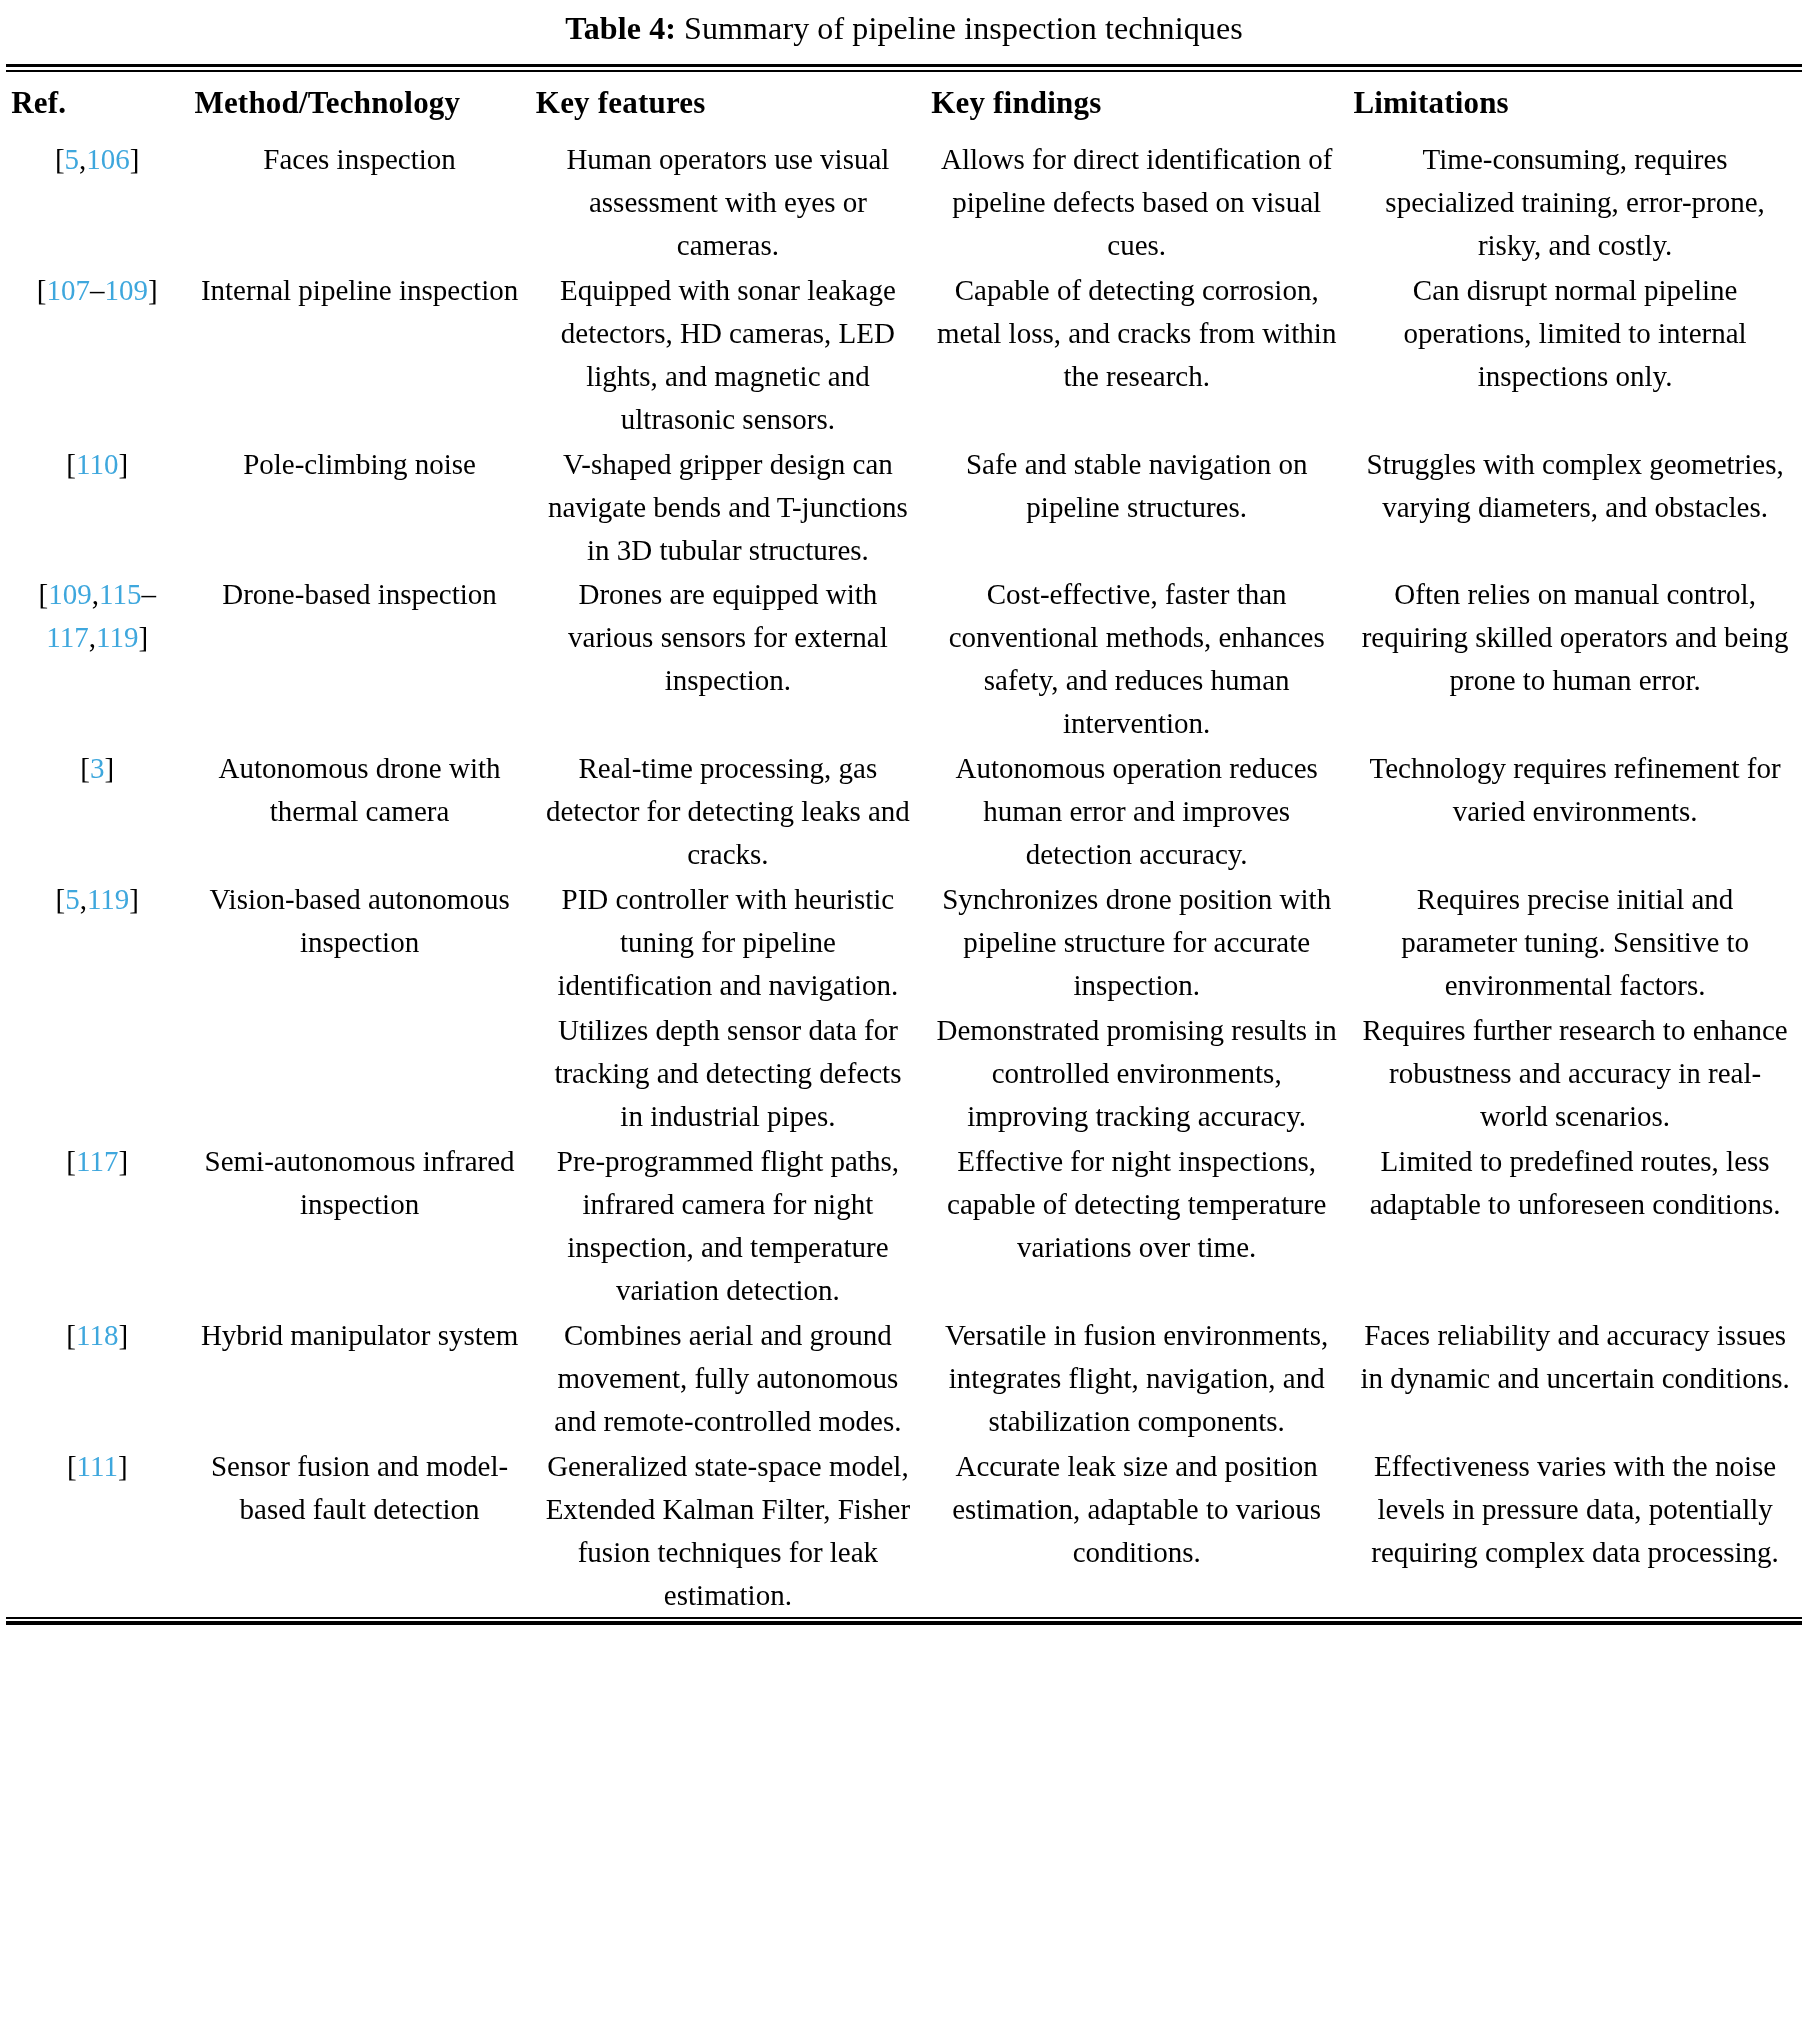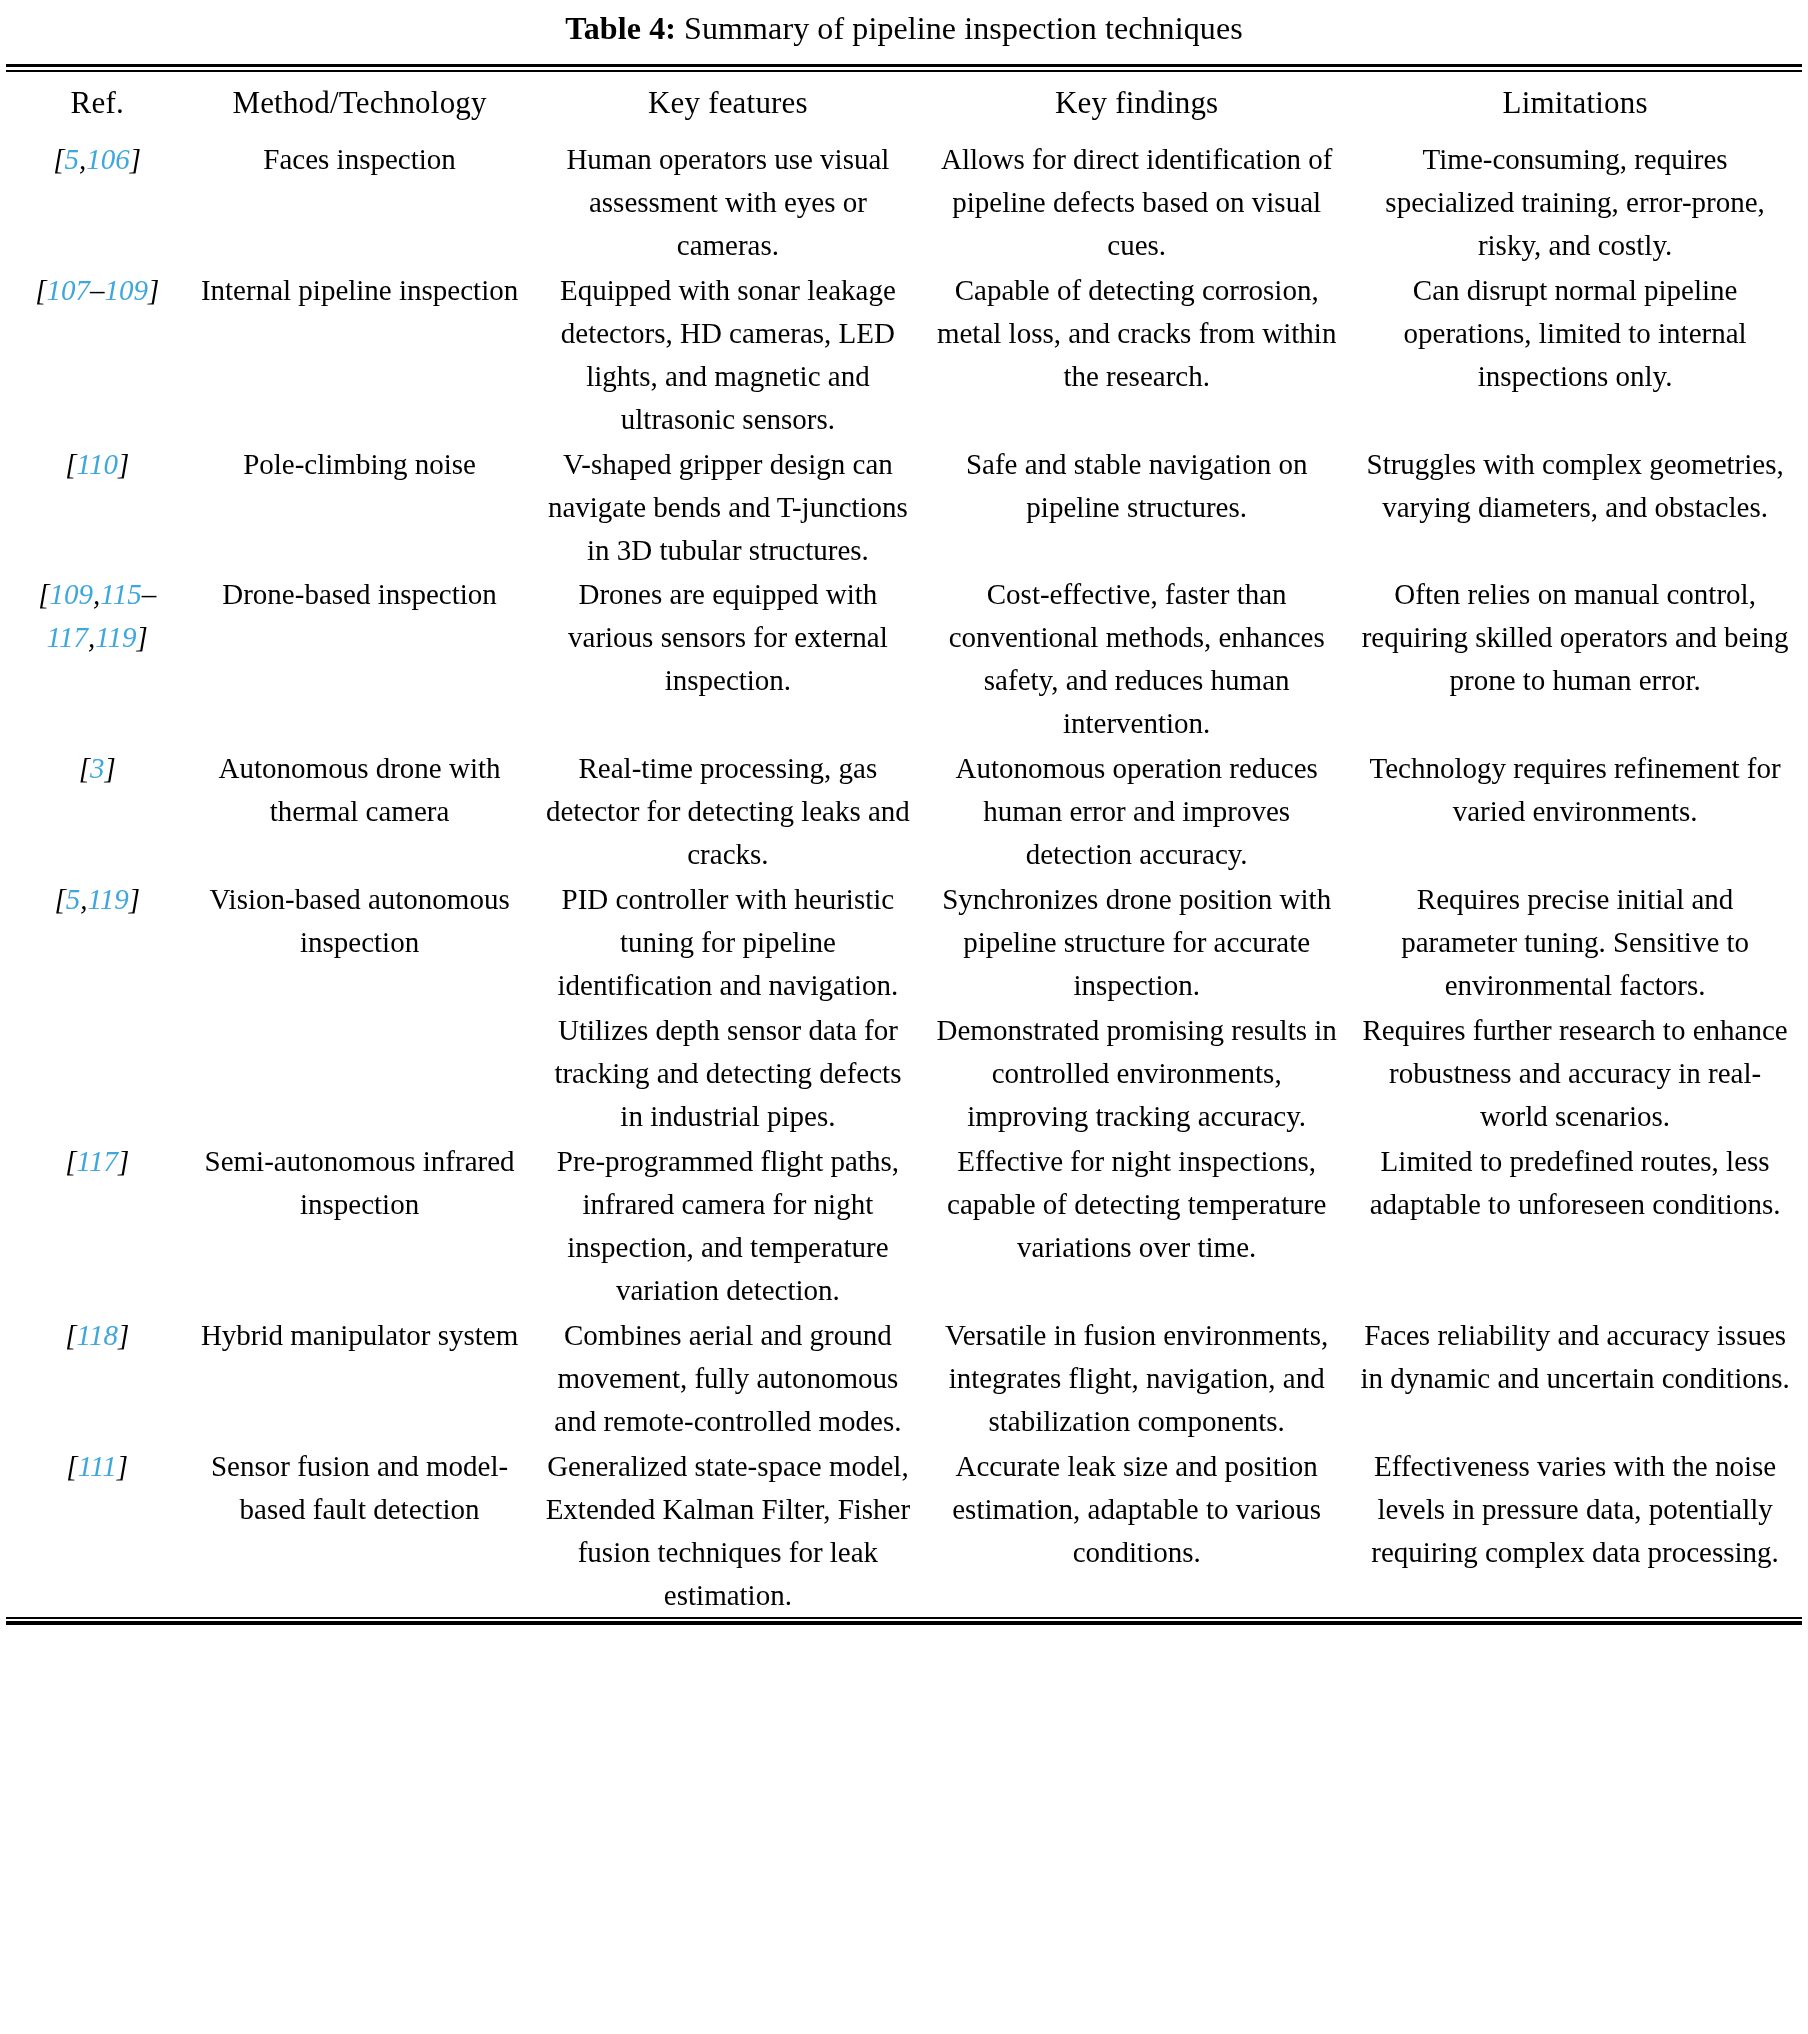--- a/index.html
+++ b/index.html
@@ -52,39 +52,38 @@
   .rule-bottom-thin {
     height: 1.9px;
     background: #000;
   }
   .rule-bottom-thick {
     height: 3.7px;
     background: #000;
     margin-top: 2.8px;
   }
   thead th {
-    font-weight: normal;
+    font-weight: bold;
     font-size: 31px;
-    text-align: center;
+    text-align: left;
     padding: 13px 5.6px 15px 5.6px;
     vertical-align: middle;
     letter-spacing: 0.2px;
     margin-top: 48px;
   }
   tbody td {
     text-align: center;
     vertical-align: top;
     padding: 0 9.4px 0 9.4px;
     line-height: 43px;
     font-size: 29px;
   }
   tbody td.ref {
     padding-left: 3.7px;
     padding-right: 3.7px;
-    font-style: italic;
   }
   tbody tr.row td {
     padding-top: 1.9px;
   }
   .col-ref      { width: 10.2%; }
   .col-method   { width: 19.0%; }
   .col-features { width: 22.0%; }
   .col-findings { width: 23.5%; }
   .col-limits   { width: 25.3%; }
 

